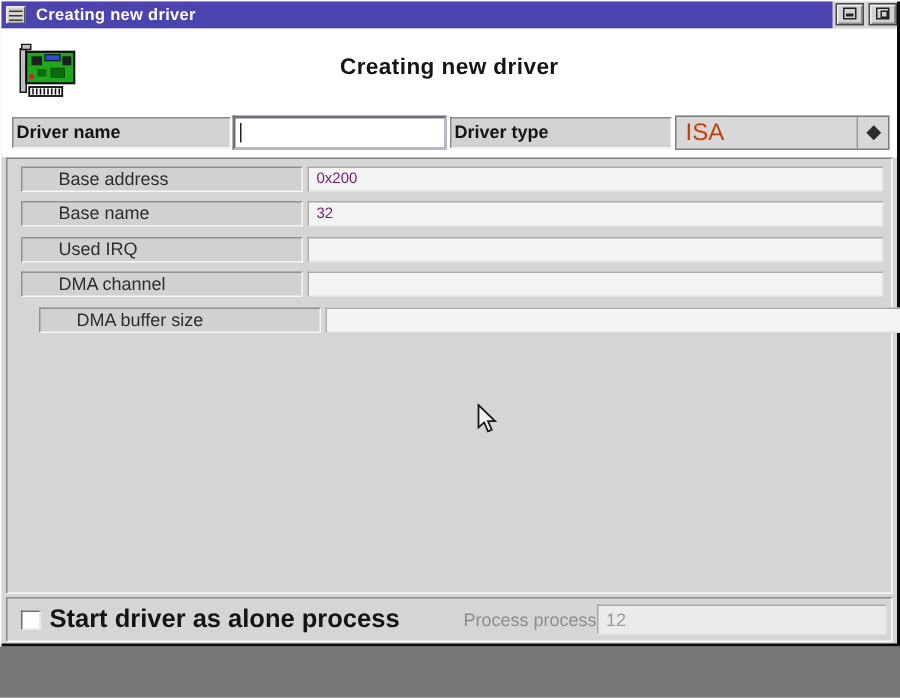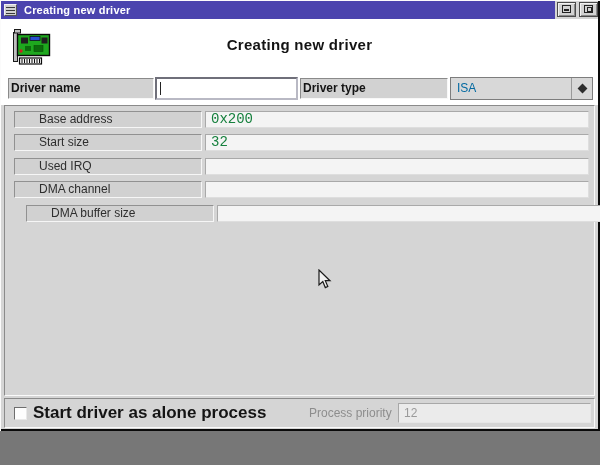--- a/index.html
+++ b/index.html
@@ -54,21 +54,21 @@
   }
   .lbl-driver-name{left:7px;top:59px;width:146px;}
   .lbl-driver-type{left:299px;top:59px;width:148px;}
   .text-input{
     position:absolute;left:154px;top:58px;width:143px;height:23px;background:#ffffff;
     border:2px solid;border-color:#6f6f7a #b9b9c4 #b9b9c4 #6f6f7a;
   }
   .caret{position:absolute;left:3px;top:3px;width:1px;height:13px;background:#222;}
   .combo{
     position:absolute;left:449px;top:58px;width:143px;height:23px;background:#d8d8d8;
-    border:1px solid #7d7d7d;font-size:12px;color:#0369a1;line-height:21px;padding-left:6px;
+    border:1px solid #7d7d7d;font-size:16px;color:#c2410c;line-height:21px;padding-left:6px;
   }
   .combo-btn{
     position:absolute;right:0;top:0;width:21px;height:21px;border-left:1px solid #9a9a9a;
   }
   .combo-arrow{
     position:absolute;left:7px;top:7px;width:7px;height:7px;background:#2d2d2d;
     transform:rotate(45deg);display:block;
   }
   
   .table-panel{
@@ -76,21 +76,21 @@
     border:1px solid;border-color:#8a8a8a #fafafa #fafafa #8a8a8a;
   }
   .prop-label{
     position:absolute;left:9px;width:188px;height:17px;background:#d1d1d1;
     border:1px solid;border-color:#919191 #f6f6f6 #f6f6f6 #919191;
     font-size:12px;color:#2e2e2e;line-height:15px;padding-left:24px;white-space:nowrap;
   }
   .prop-value{
     position:absolute;left:200px;width:384px;height:17px;background:#f4f4f4;
     border:1px solid;border-color:#a9a9a9 #dedede #dedede #a9a9a9;
-    font-size:14px;color:#15803d;line-height:15px;padding-left:5px;white-space:nowrap;font-family:Liberation Mono, monospace;
+    font-size:10px;color:#701a75;line-height:15px;padding-left:5px;white-space:nowrap;
   }
   .r0{top:5px;} .r1{top:28px;} .r2{top:52px;} .r3{top:75px;} .r4{top:99px;margin-left:12px;}
   
   .options-panel{
     position:absolute;left:4px;top:398px;width:591px;height:30px;background:#d5d5d5;
     border:1px solid;border-color:#8a8a8a #fafafa #fafafa #8a8a8a;
   }
   .checkbox{
     position:absolute;left:9px;top:8px;width:13px;height:13px;background:#fdfdfd;
     border:1px solid;border-color:#6e6e6e #e8e8e8 #e8e8e8 #6e6e6e;
@@ -178,37 +178,37 @@
       <span class="combo-btn">
         <span class="combo-arrow"></span>
       </span>
     </div>
   </div>
 
   <div class="table-panel">
     <div class="prop-label r0">Base address</div>
     <div class="prop-value r0">0x200</div>
 
-    <div class="prop-label r1">Start size</div>
+    <div class="prop-label r1">Base name</div>
     <div class="prop-value r1">32</div>
 
     <div class="prop-label r2">Used IRQ</div>
     <div class="prop-value r2"></div>
 
     <div class="prop-label r3">DMA channel</div>
     <div class="prop-value r3"></div>
 
     <div class="prop-label r4">DMA buffer size</div>
     <div class="prop-value r4"></div>
   </div>
 
   <div class="options-panel">
     <div class="checkbox"></div>
     <div class="chk-label">Start driver as alone process</div>
-    <div class="prio-label">Process priority</div>
+    <div class="prio-label">Process process</div>
     <div class="prio-input">12</div>
   </div>
 
   <div class="push-btn btn-ok">Ok</div>
 
   <svg class="cursor" width="14" height="21" viewBox="0 0 14 21">
     <path d="M1,1 L1,16 L4.8,12.6 L7.3,18.6 L9.8,17.5 L7.3,11.7 L12,11.7 Z" fill="#f2f2f2" stroke="#1a1a1a" stroke-width="1.2"></path>
   </svg>
 
 </div>

